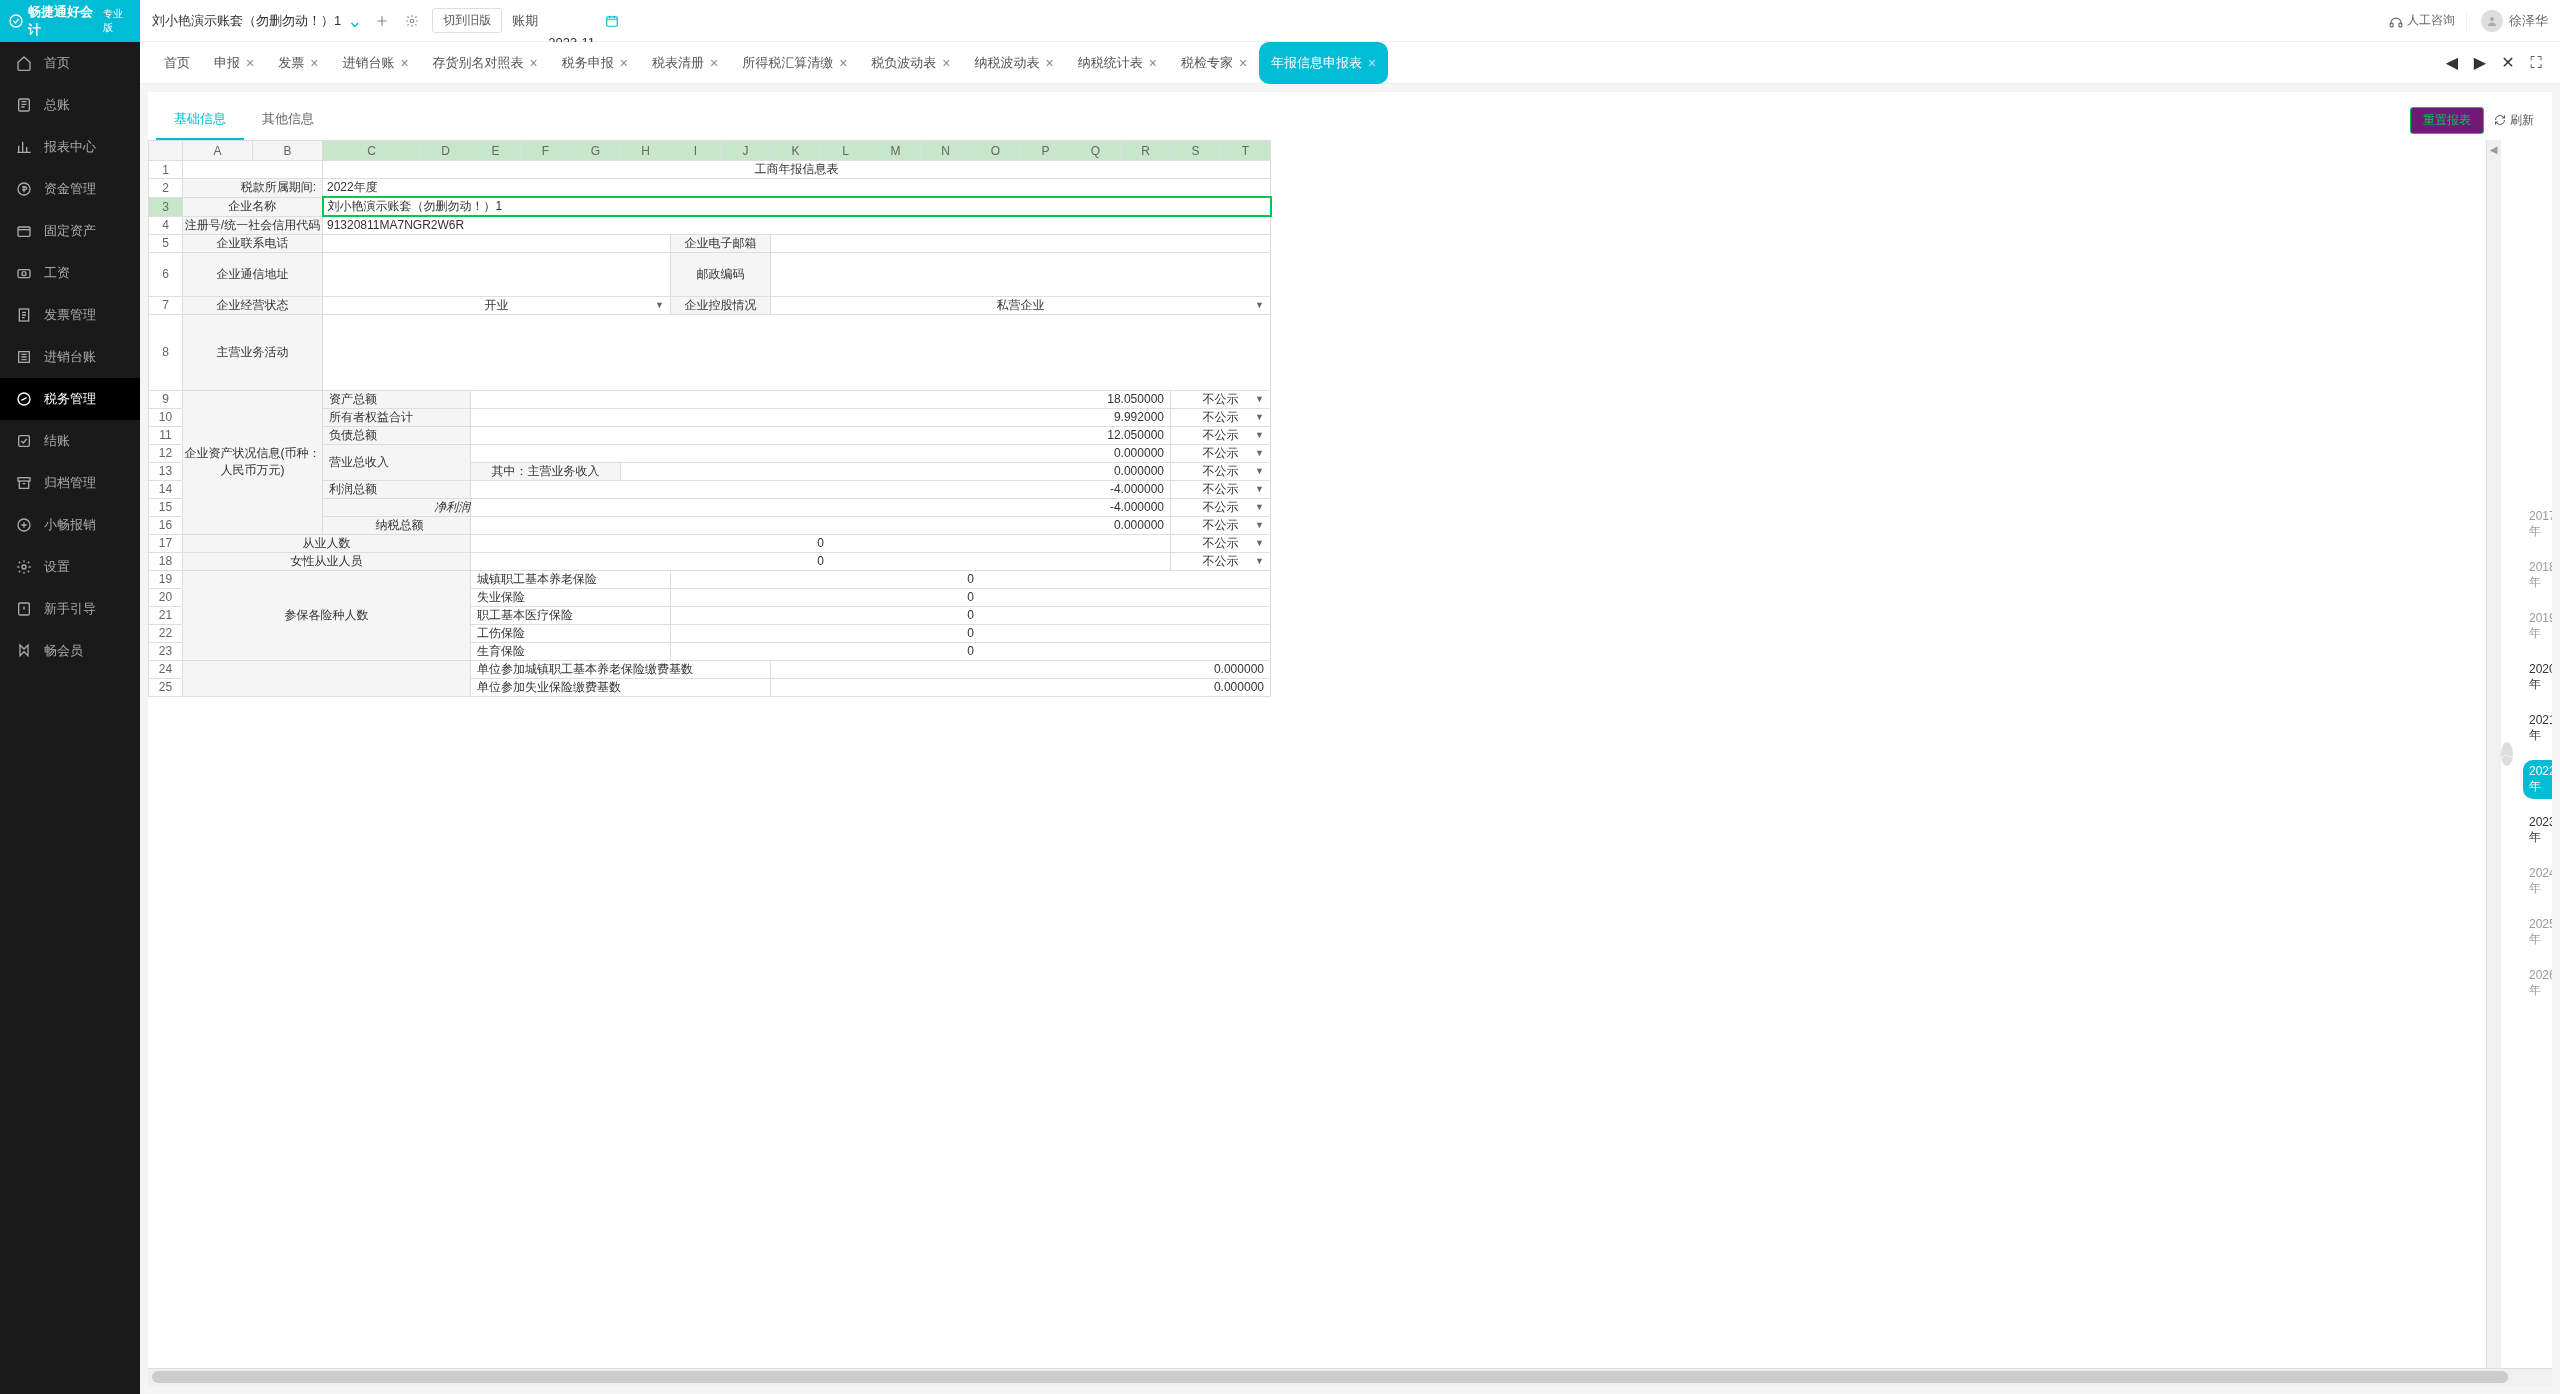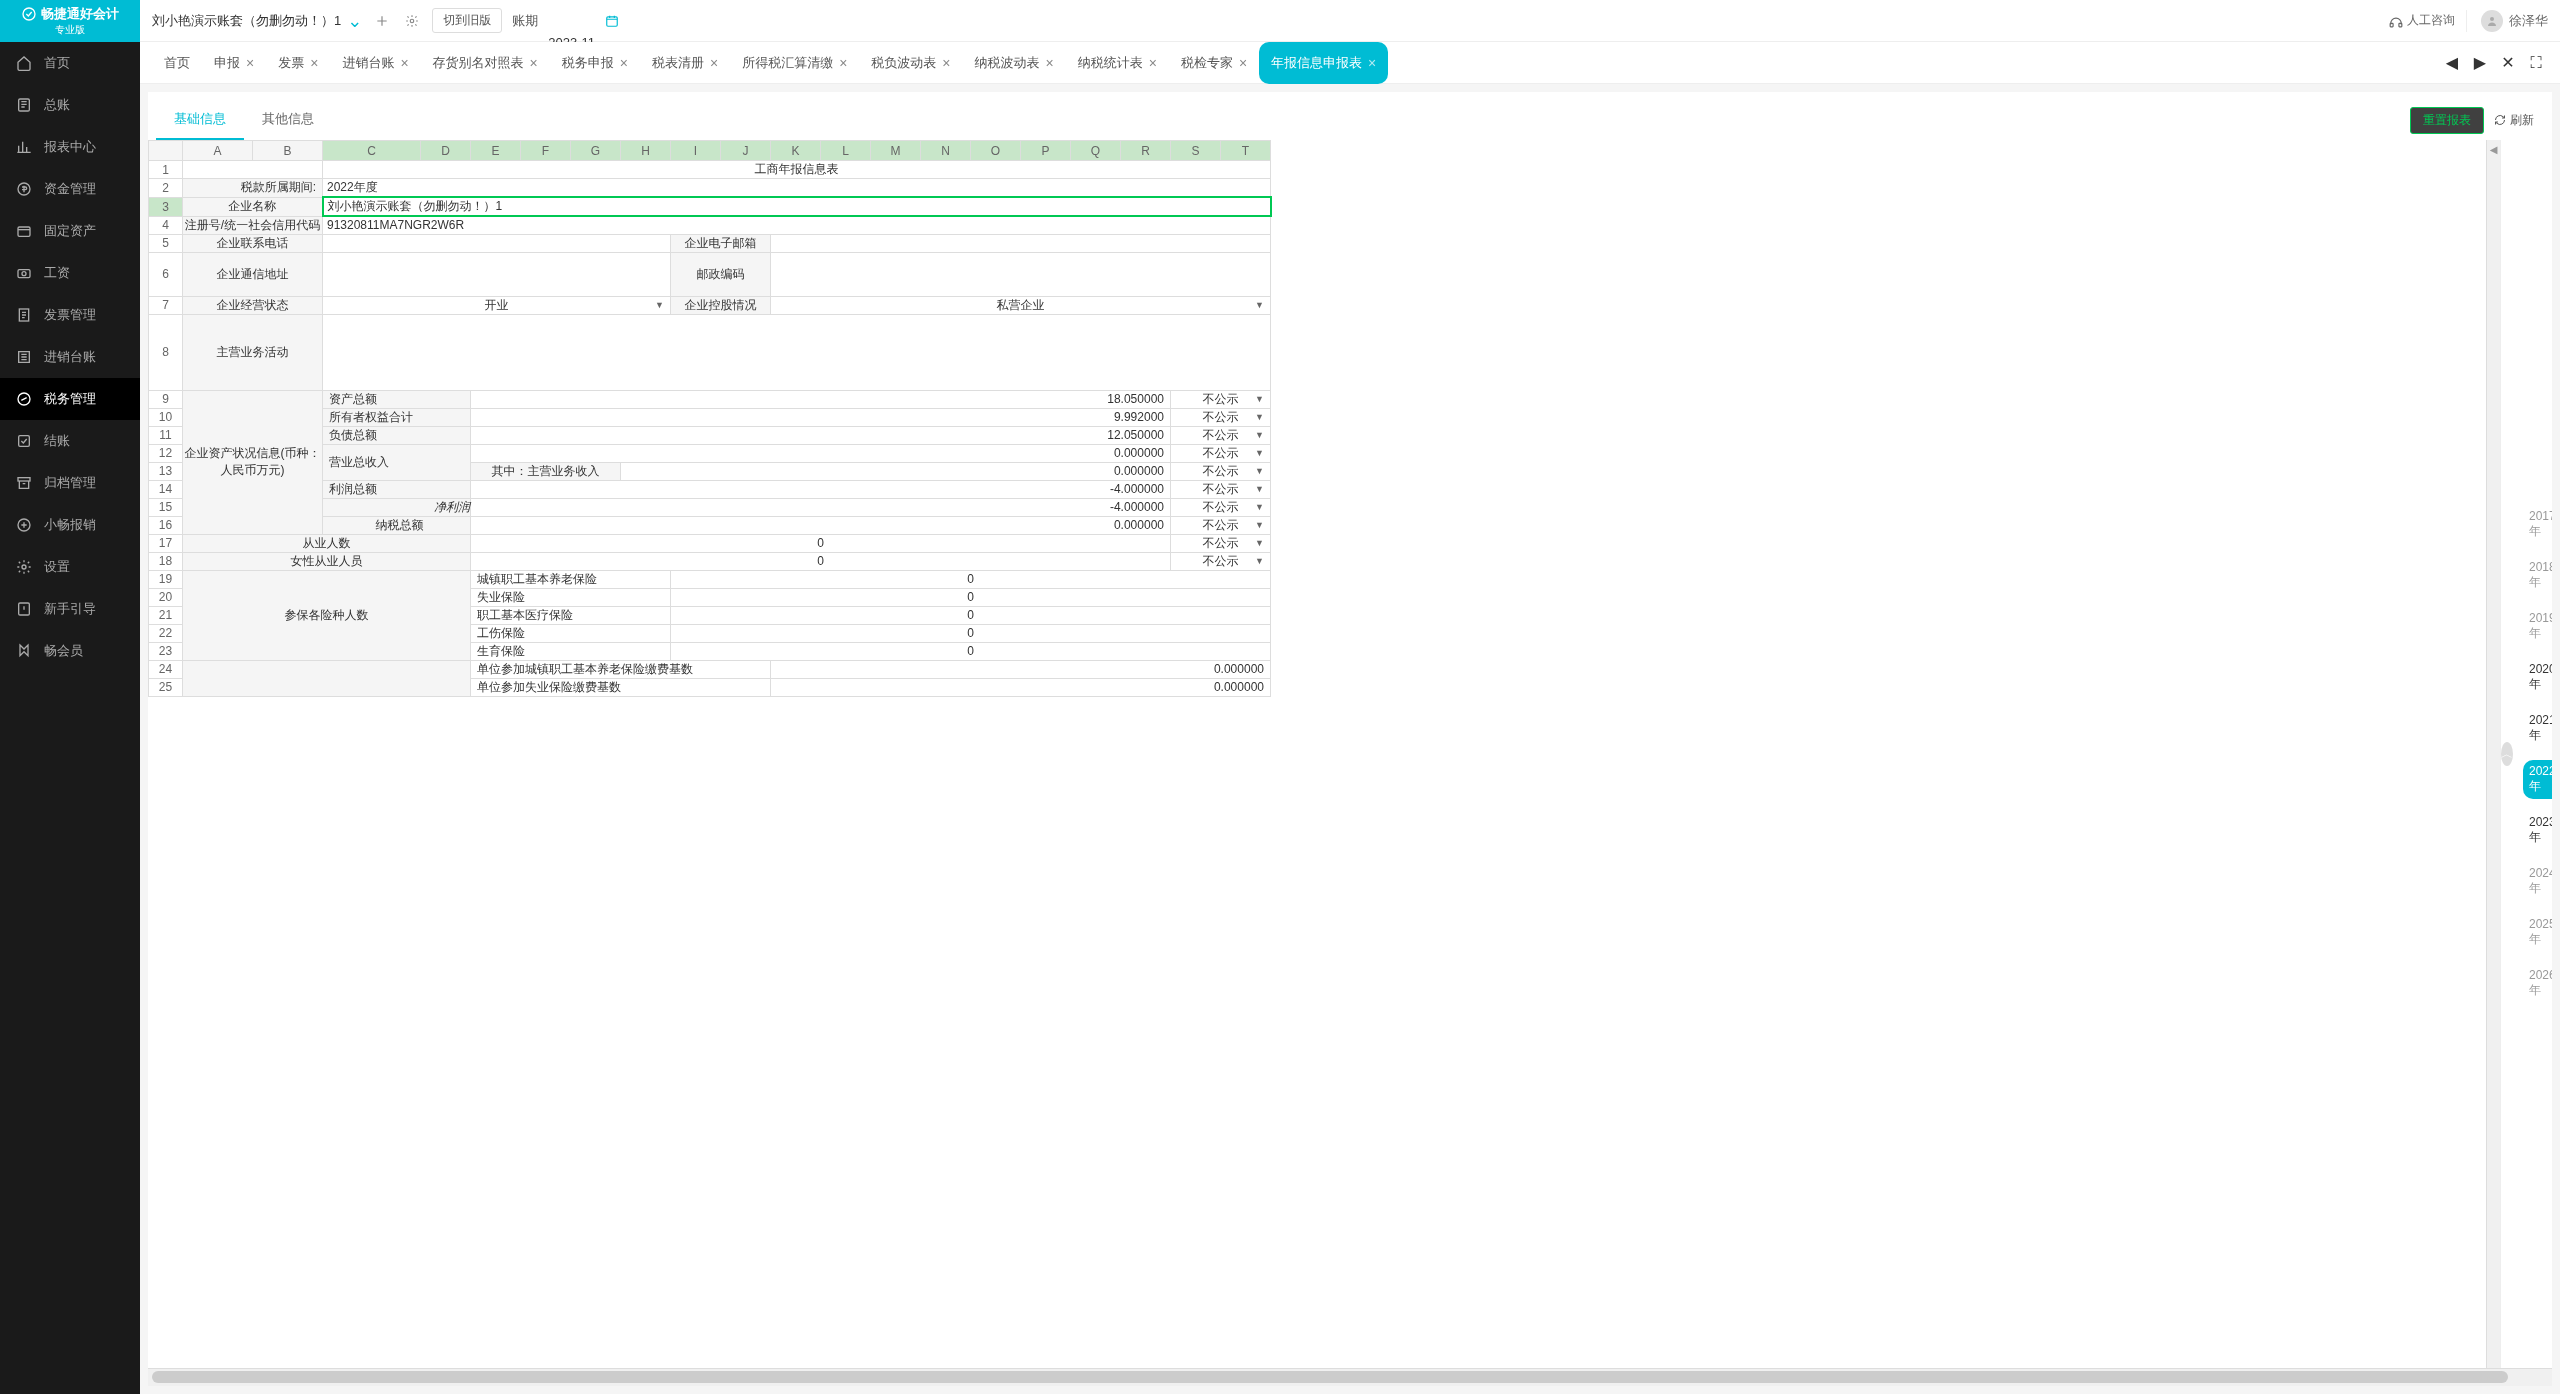--- a/index.html
+++ b/index.html
@@ -1,19 +1,19 @@
 <!DOCTYPE html>
 <html><head>
 <meta charset="utf-8">
 <style>
 * { box-sizing: border-box; margin: 0; padding: 0; }
 body { font-family: "Microsoft YaHei", Arial, sans-serif; font-size: 13px; color: #333; background: #fff; overflow: hidden; }
 .app { display: flex; height: 100vh; }
 .sidebar { width: 140px; background: #1a1a1a; color: #ccc; display: flex; flex-direction: column; }
-.logo { height: 42px; background: #00bcd4; color: #fff; display: flex; align-items: center; justify-content: center; font-size: 13px; font-weight: bold; padding: 0 8px; flex-direction: column; }
+.logo { height: 42px; background: #00bcd4; color: #fff; display: flex; align-items: center; justify-content: center; font-size: 13px; font-weight: bold; padding: 0 8px; flex-direction: row; }
 .logo-main { display: flex; align-items: center; gap: 4px; }
 .logo-sub { font-size: 10px; font-weight: normal; }
 .nav-item { display: flex; align-items: center; padding: 12px 16px; gap: 12px; cursor: pointer; color: #aaa; font-size: 13px; }
 .nav-item.active { background: #000; color: #fff; }
 .nav-icon { width: 16px; height: 16px; display: inline-flex; align-items: center; justify-content: center; }
 .main { flex: 1; display: flex; flex-direction: column; overflow: hidden; }
 .topbar { height: 42px; display: flex; align-items: center; padding: 0 12px; border-bottom: 1px solid #eee; gap: 10px; }
 .account-select { display: flex; align-items: center; gap: 6px; font-size: 13px; color: #333; }
 .chevron { color: #00bcd4; font-size: 18px; }
 .top-icon-btn { width: 20px; height: 20px; display: flex; align-items: center; justify-content: center; cursor: pointer; color: #666; }
@@ -31,21 +31,21 @@
 .tab.active { background: #00bcd4; color: #fff; border-radius: 10px; }
 .tab-close { font-size: 14px; cursor: pointer; opacity: 0.7; }
 .tabs-nav { display: flex; align-items: center; gap: 4px; }
 .nav-btn { width: 24px; height: 24px; display: flex; align-items: center; justify-content: center; cursor: pointer; color: #333; font-size: 16px; }
 .content-area { flex: 1; display: flex; background: #f5f5f5; padding: 8px; overflow: hidden; }
 .content-panel { flex: 1; background: #fff; display: flex; flex-direction: column; overflow: hidden; }
 .sub-tabs { display: flex; align-items: center; padding: 8px 8px 0 8px; }
 .sub-tab { padding: 10px 18px; font-size: 13px; color: #666; cursor: pointer; border-bottom: 2px solid transparent; }
 .sub-tab.active { color: #00bcd4; border-bottom-color: #00bcd4; }
 .sub-tabs-right { margin-left: auto; display: flex; gap: 10px; padding-right: 10px; }
-.reset-btn { border: 1px solid #00c853; color: #00c853; padding: 4px 12px; border-radius: 3px; font-size: 12px; cursor: pointer; background: #404040; }
+.reset-btn { border: 1px solid #00c853; color: #00c853; padding: 4px 12px; border-radius: 3px; font-size: 12px; cursor: pointer; background: #701a75; }
 .refresh-btn { display: flex; align-items: center; gap: 4px; font-size: 12px; color: #555; cursor: pointer; }
 .sheet-wrap { flex: 1; display: flex; overflow: hidden; }
 .sheet-scroll { flex: 1; overflow: auto; position: relative; }
 .collapse-handle { width: 14px; background: #f0f0f0; border-left: 1px solid #ddd; display: flex; align-items: flex-start; justify-content: center; cursor: pointer; color: #999; padding-top: 4px; font-size: 10px;}
 .year-panel { width: 52px; background: #fff; border-left: 1px solid #eee; display: flex; flex-direction: row; align-items: center; padding: 8px 0; gap: 10px; }
 .year-arrow { width: 24px; height: 24px; border-radius: 50%; background: #ddd; display: flex; align-items: center; justify-content: center; cursor: pointer; color: #fff; font-size: 12px; }
 .year-item { font-size: 12px; color: #999; cursor: pointer; padding: 4px 6px; border-radius: 10px; }
 .year-item.active { background: #00bcd4; color: #fff; }
 .year-item.enabled { color: #333; }
 table.sheet { border-collapse: collapse; table-layout: fixed; }

